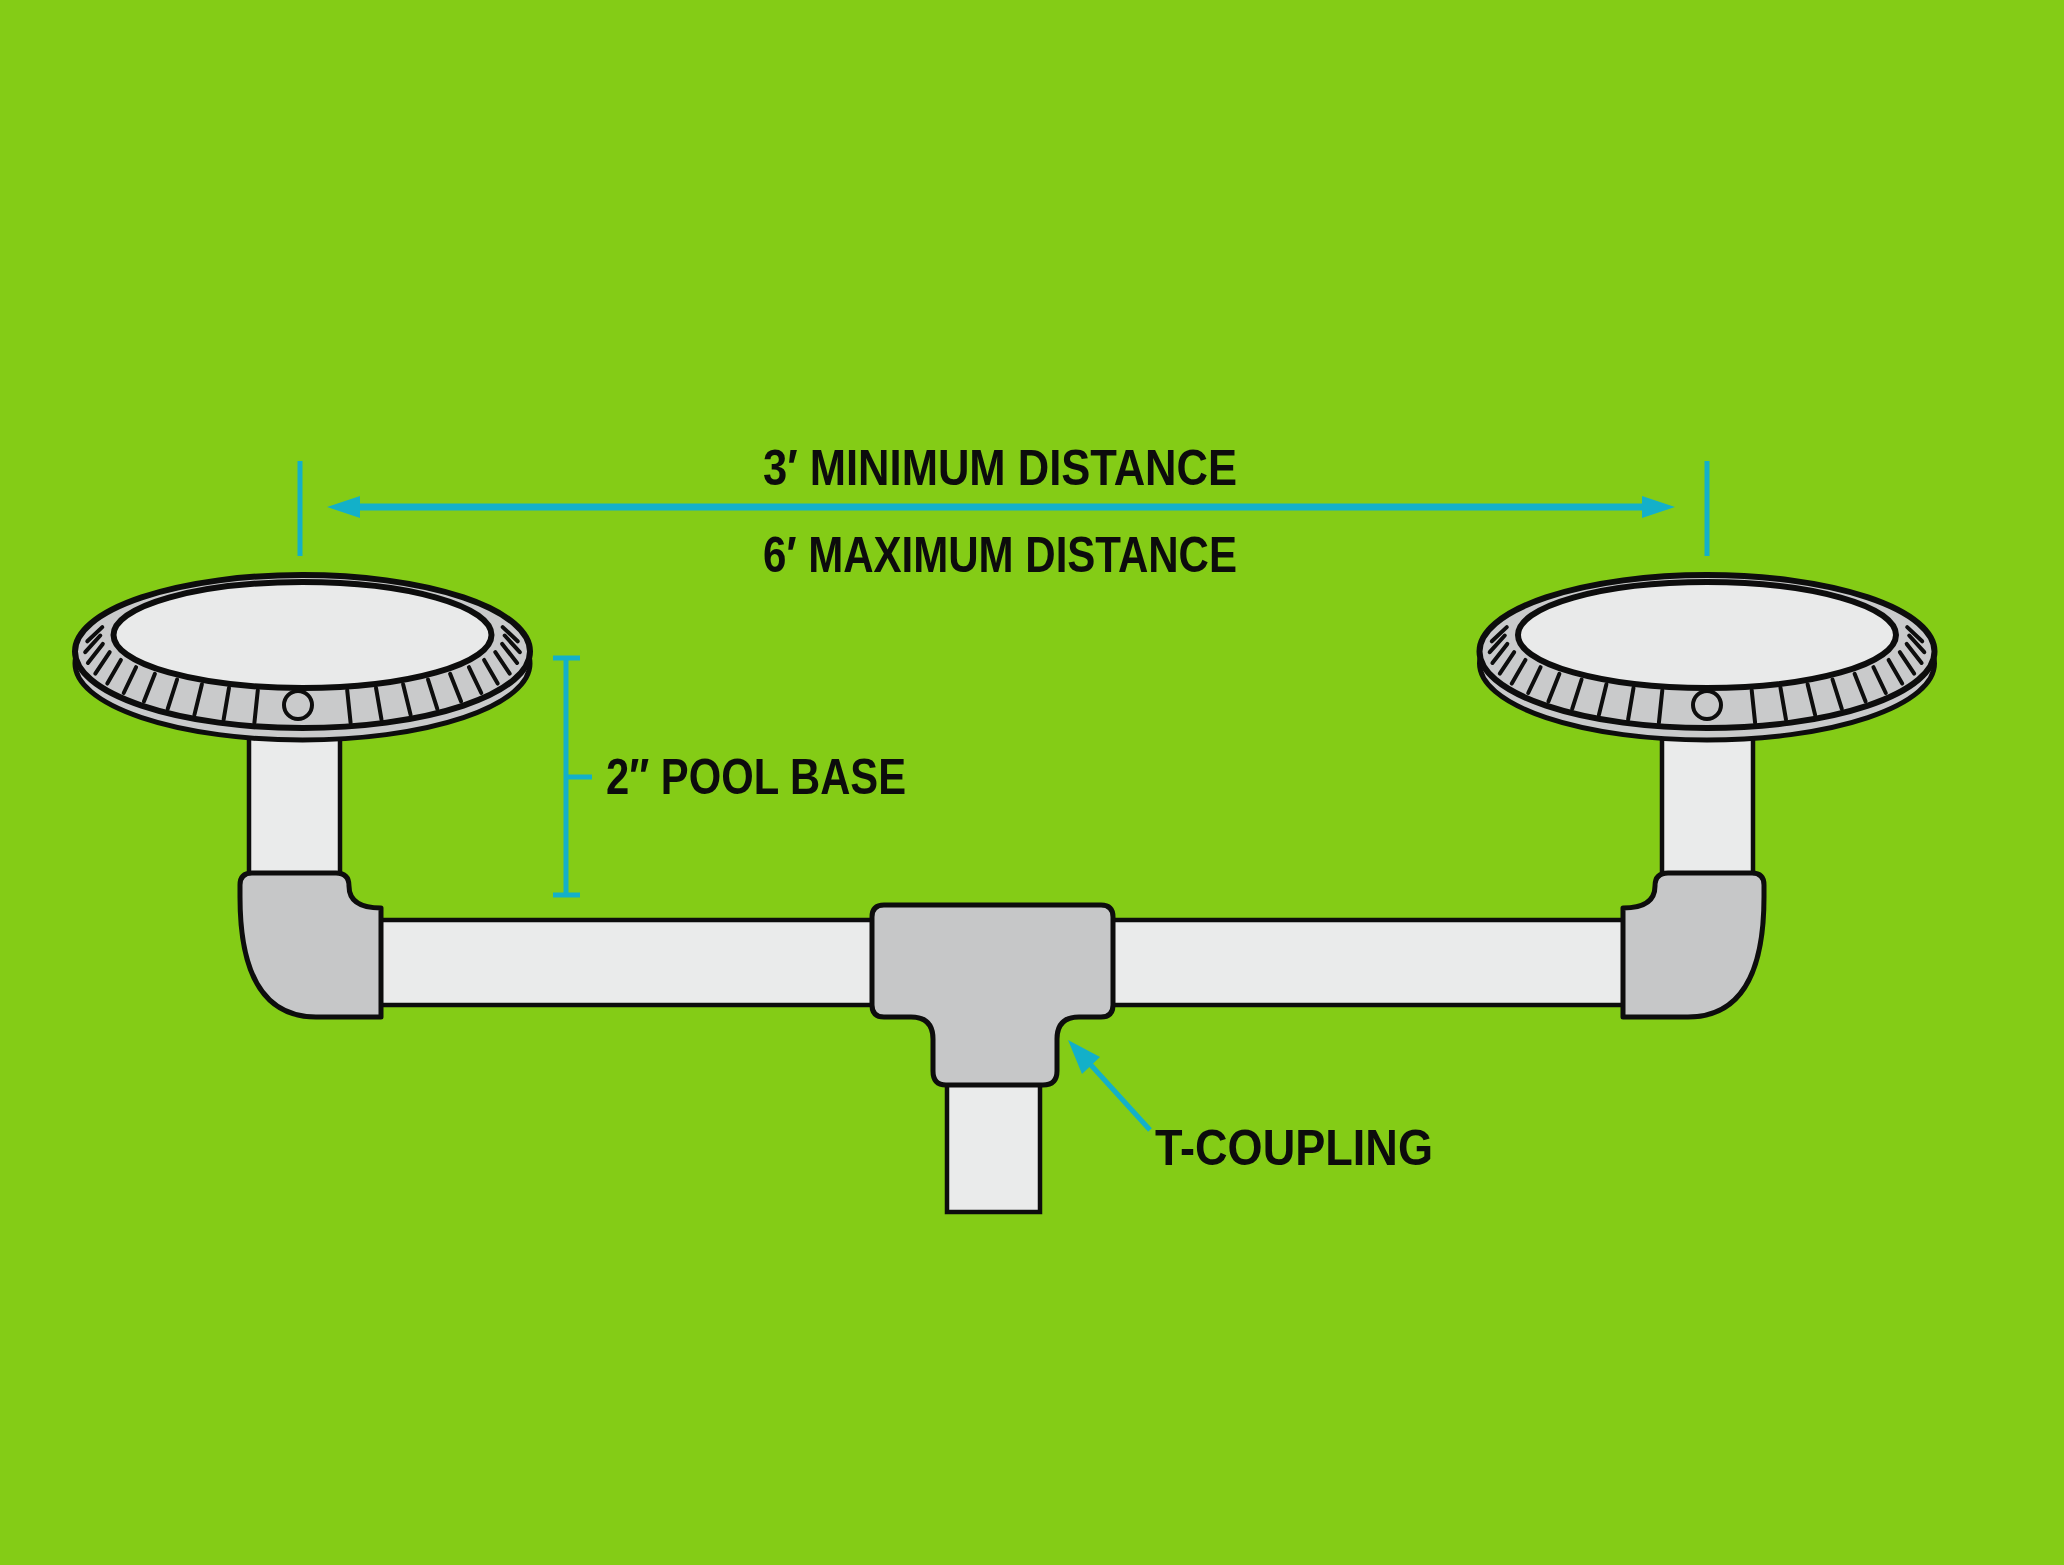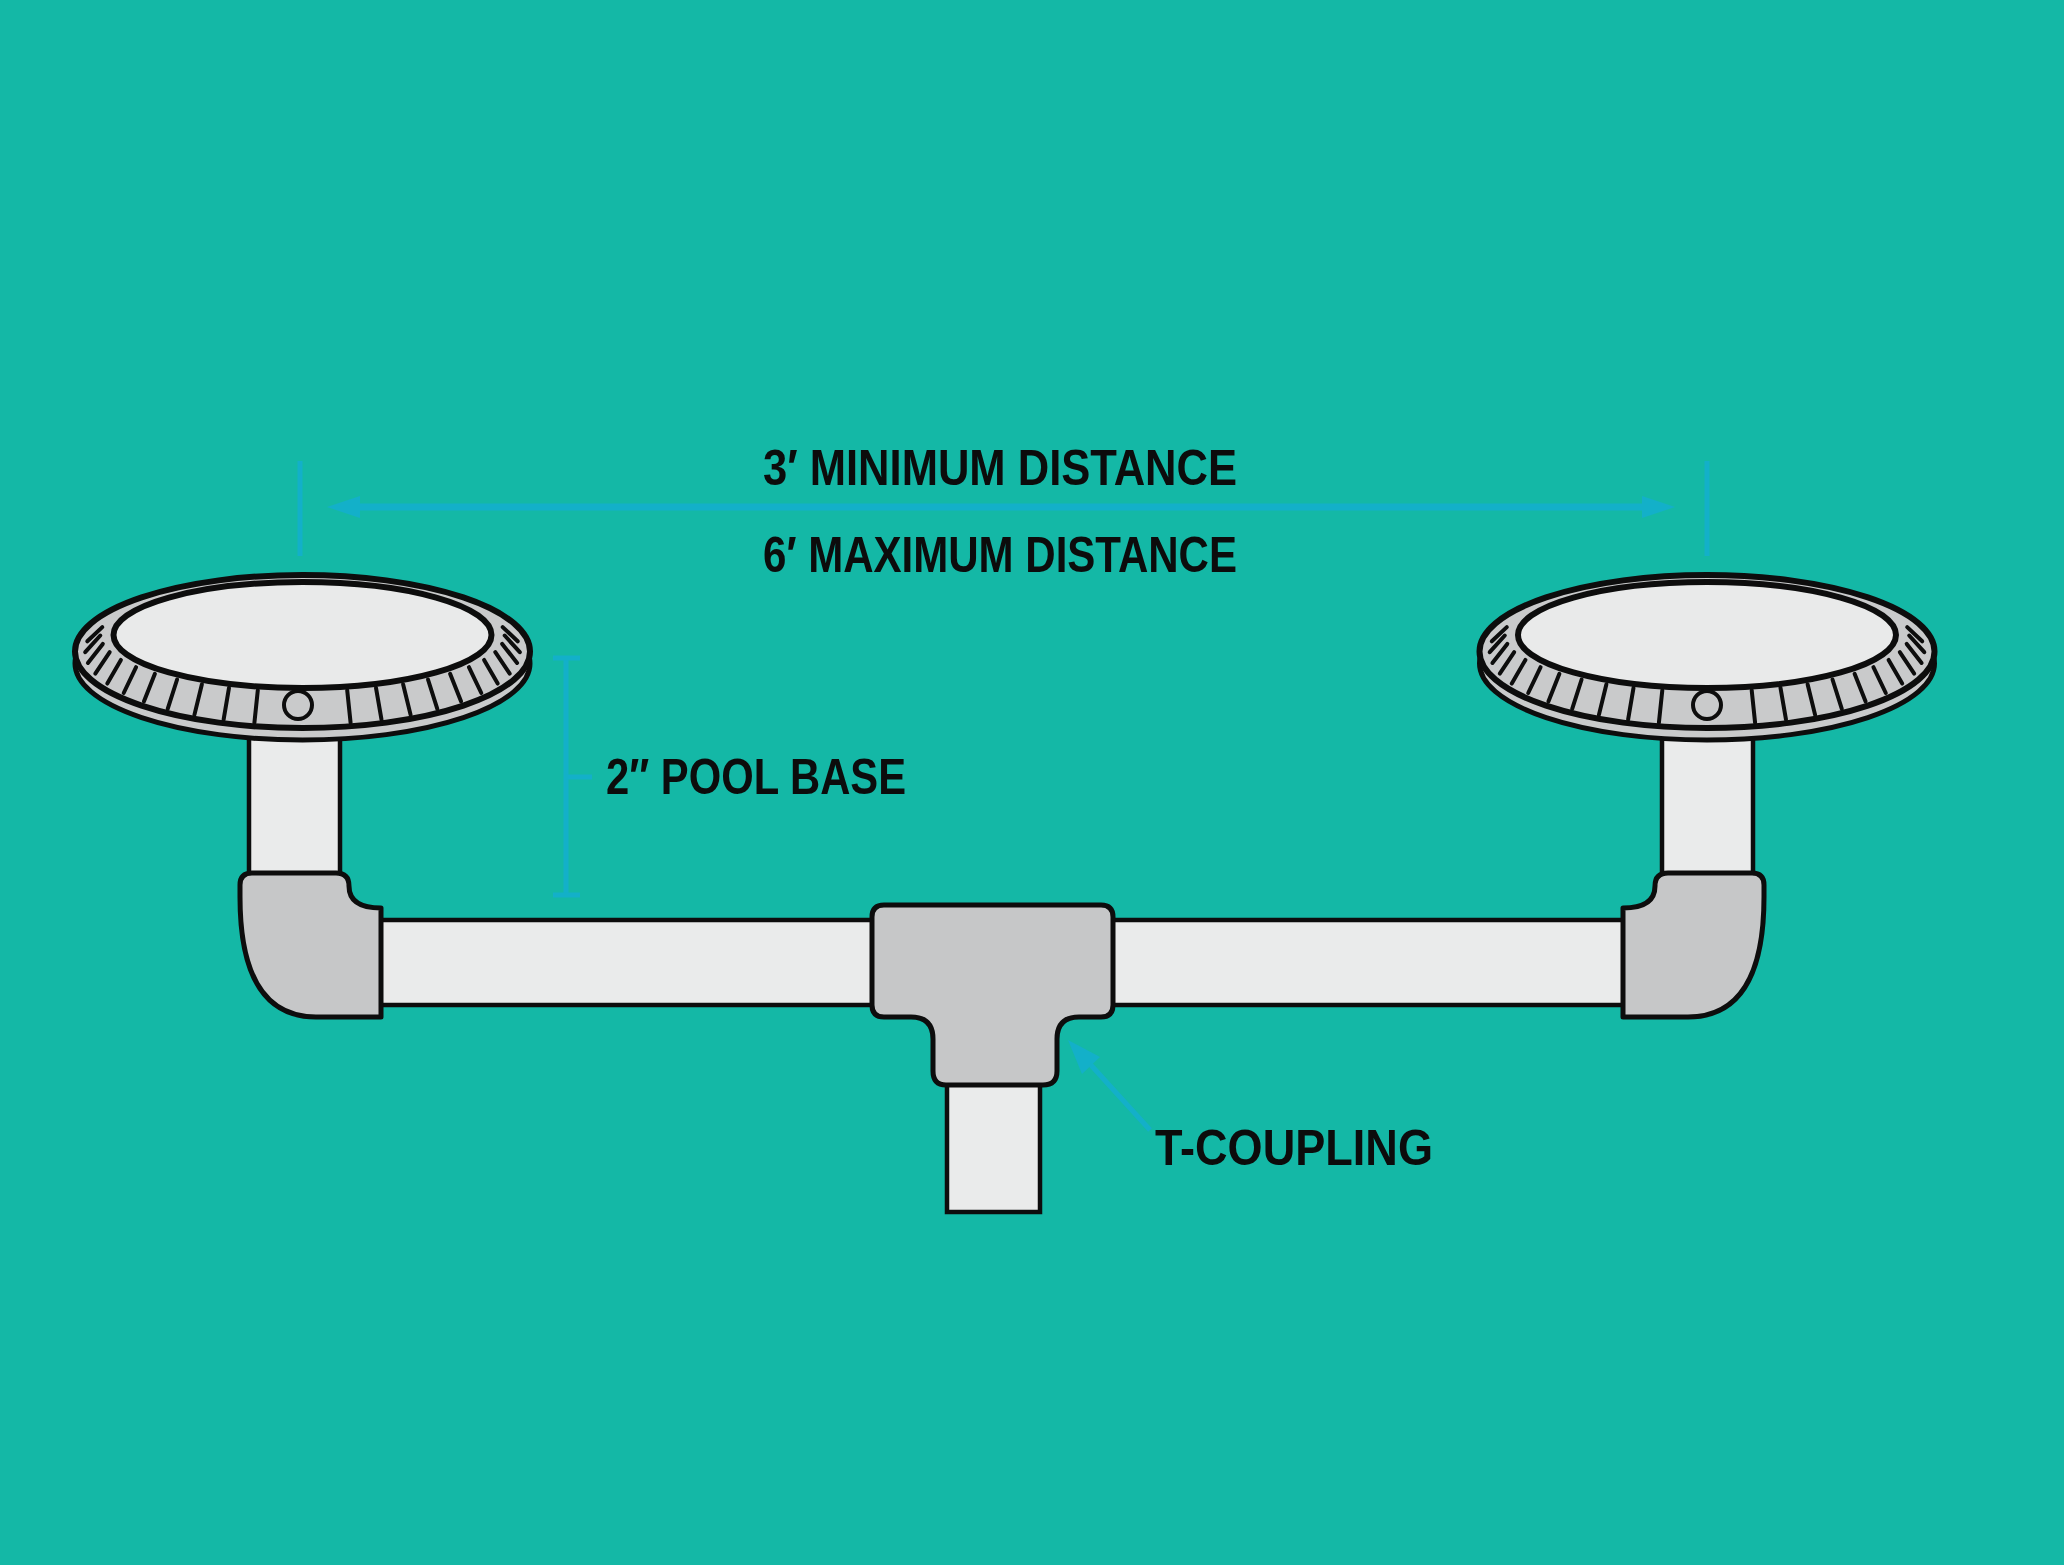--- a/index.html
+++ b/index.html
@@ -4,21 +4,21 @@
 <style>
   html, body {
     margin: 0;
     padding: 0;
     background: #ffffff;
   }
   .canvas {
     position: relative;
     width: 2064px;
     height: 1565px;
-    background: #14b8a6;
+    background: #84cc16;
     overflow: hidden;
   }
   svg { display: block; }
 
   .pipe {
     fill: #eaebeb;
     stroke: #0d0d0d;
     stroke-width: 4.5;
   }
   .fitting {

